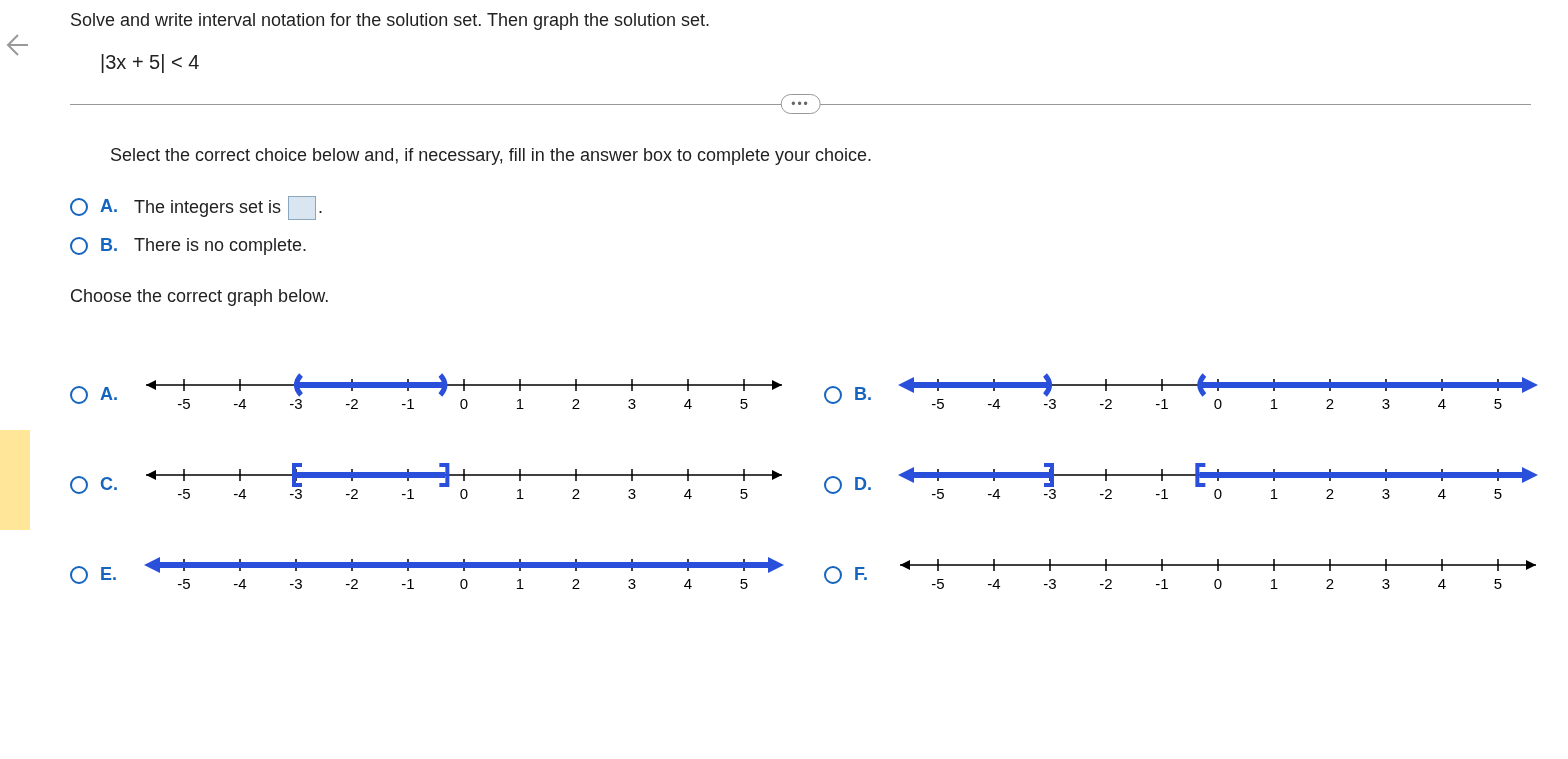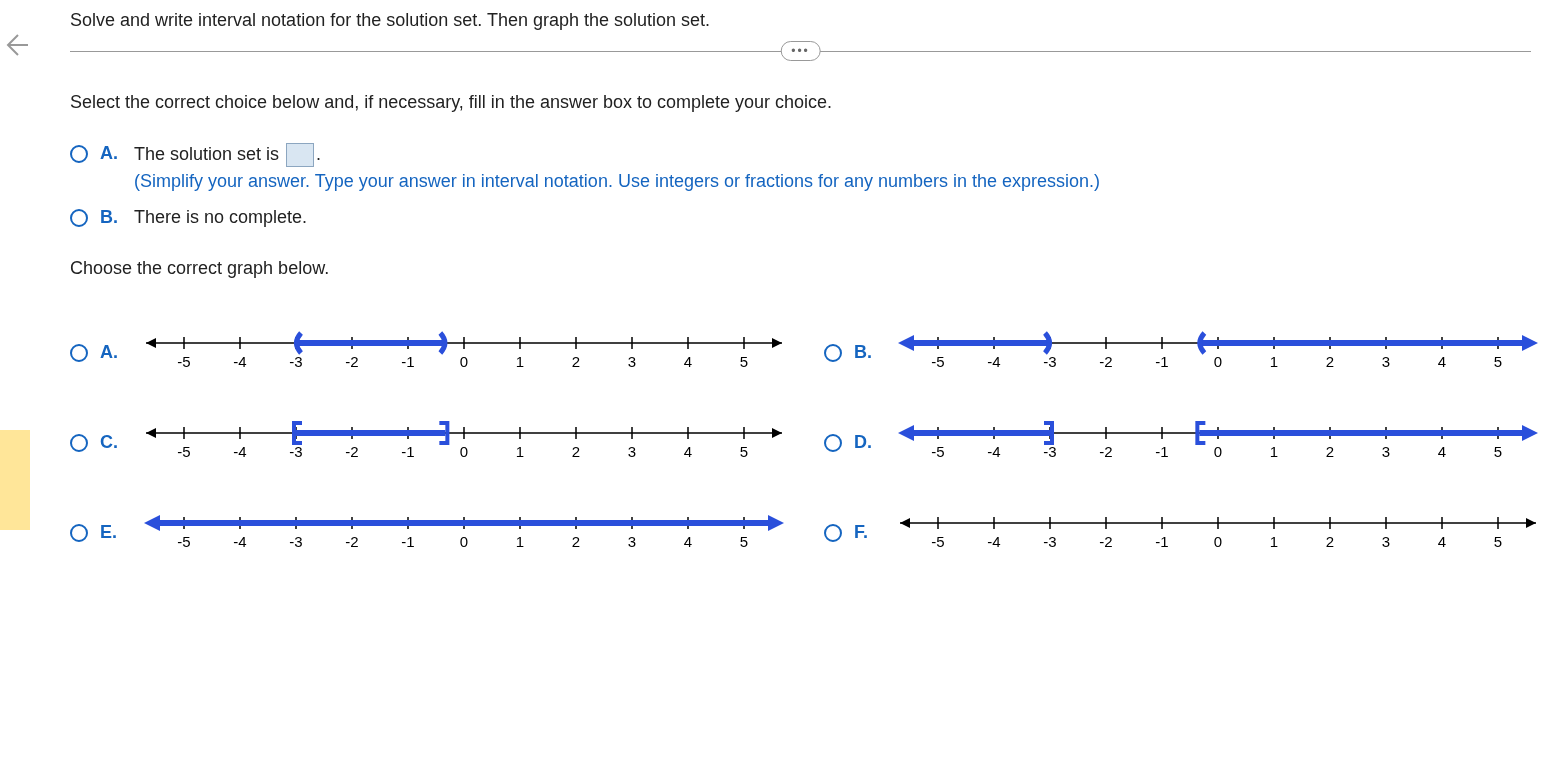--- a/index.html
+++ b/index.html
@@ -6,28 +6,28 @@
     body { font-family: Arial, sans-serif; font-size: 18px; color: #222; background: #fff; position: relative; width: 1568px; }
     .back-arrow { position: absolute; top: 30px; left: 0; width: 30px; height: 30px; }
     .back-arrow svg { stroke: #999; stroke-width: 2; fill: none; }
     .highlight-bar { position: absolute; top: 430px; left: 0; width: 30px; height: 100px; background: #ffe699; }
     .content { margin-left: 70px; padding-right: 37px; padding-top: 10px; }
     .prompt { margin-bottom: 20px; }
     .equation { margin-left: 30px; font-size: 20px; margin-bottom: 30px; }
     .divider-wrap { position: relative; margin-bottom: 40px; }
     .divider { border: none; border-top: 1px solid #999; }
     .divider-dots { position: absolute; left: 50%; top: -10px; transform: translateX(-50%); background: #fff; border: 1px solid #999; border-radius: 10px; padding: 2px 10px; color: #666; font-size: 12px; letter-spacing: 2px; }
-    .instruction { margin-bottom: 30px; }
+    .instruction { margin-bottom: 30px; margin-left: 40px; }
     .choice-row { display: flex; align-items: flex-start; margin-bottom: 15px; }
     .radio { flex-shrink: 0; width: 18px; height: 18px; border: 2px solid #1565c0; border-radius: 50%; margin-right: 12px; margin-top: 2px; cursor: pointer; }
     .choice-letter { font-weight: bold; color: #1565c0; margin-right: 12px; min-width: 22px; }
     .choice-content { flex: 1; }
     .answer-box { display: inline-block; width: 28px; height: 24px; background: #d9e6f2; border: 1px solid #8ca6c0; vertical-align: middle; margin: 0 2px; }
     .hint { color: #1565c0; margin-top: 4px; }
-    .sub-instruction { margin-top: 30px; margin-bottom: 48px; }
+    .sub-instruction { margin-top: 30px; margin-bottom: 62px; }
     .graphs { display: grid; grid-template-columns: 1fr 1fr; gap: 40px 30px; }
     .graph-choice { display: flex; align-items: center; }
     .graph-choice .choice-letter { margin-top: 0; }
     .numline-wrap { position: relative; width: 660px; height: 50px; }
     svg.numline { width: 660px; height: 50px; }
     .axisline { stroke: #000; stroke-width: 1.5; }
     .tick { stroke: #000; stroke-width: 1.5; }
     .ticklabel { font-size: 15px; fill: #000; text-anchor: middle; }
     .arrowhead { fill: #000; }
     .blue-seg { stroke: #2a4fdb; stroke-width: 6; }
@@ -40,34 +40,34 @@
 
 <div class="back-arrow">
   <svg viewBox="0 0 30 30">
       <path d="M18 5 L8 15 L18 25 M8 15 L28 15"></path>
     </svg>
 </div>
 <div class="highlight-bar"></div>
 
 <div class="content">
   <div class="prompt">Solve and write interval notation for the solution set. Then graph the solution set.</div>
+  <div class="equation">|3x + 5| &lt; 4</div>
 
   <div class="divider-wrap">
     <hr class="divider">
     <div class="divider-dots">•••</div>
   </div>
 
   <div class="instruction">Select the correct choice below and, if necessary, fill in the answer box to complete your choice.</div>
 
   <div class="choice-row">
     <div class="radio"></div>
     <div class="choice-letter">A.</div>
     <div class="choice-content">
-      <span>The solution set is </span><span class="answer-box"></span><span>.</span>
-      <div class="hint">(Simplify your answer. Type your answer in interval notation. Use integers or fractions for any numbers in the expression.)</div>
+      <span>The integers set is </span><span class="answer-box"></span><span>.</span>
     </div>
   </div>
 
   <div class="choice-row">
     <div class="radio"></div>
     <div class="choice-letter">B.</div>
     <div class="choice-content">
       <span>There is no complete.</span>
     </div>
   </div>

